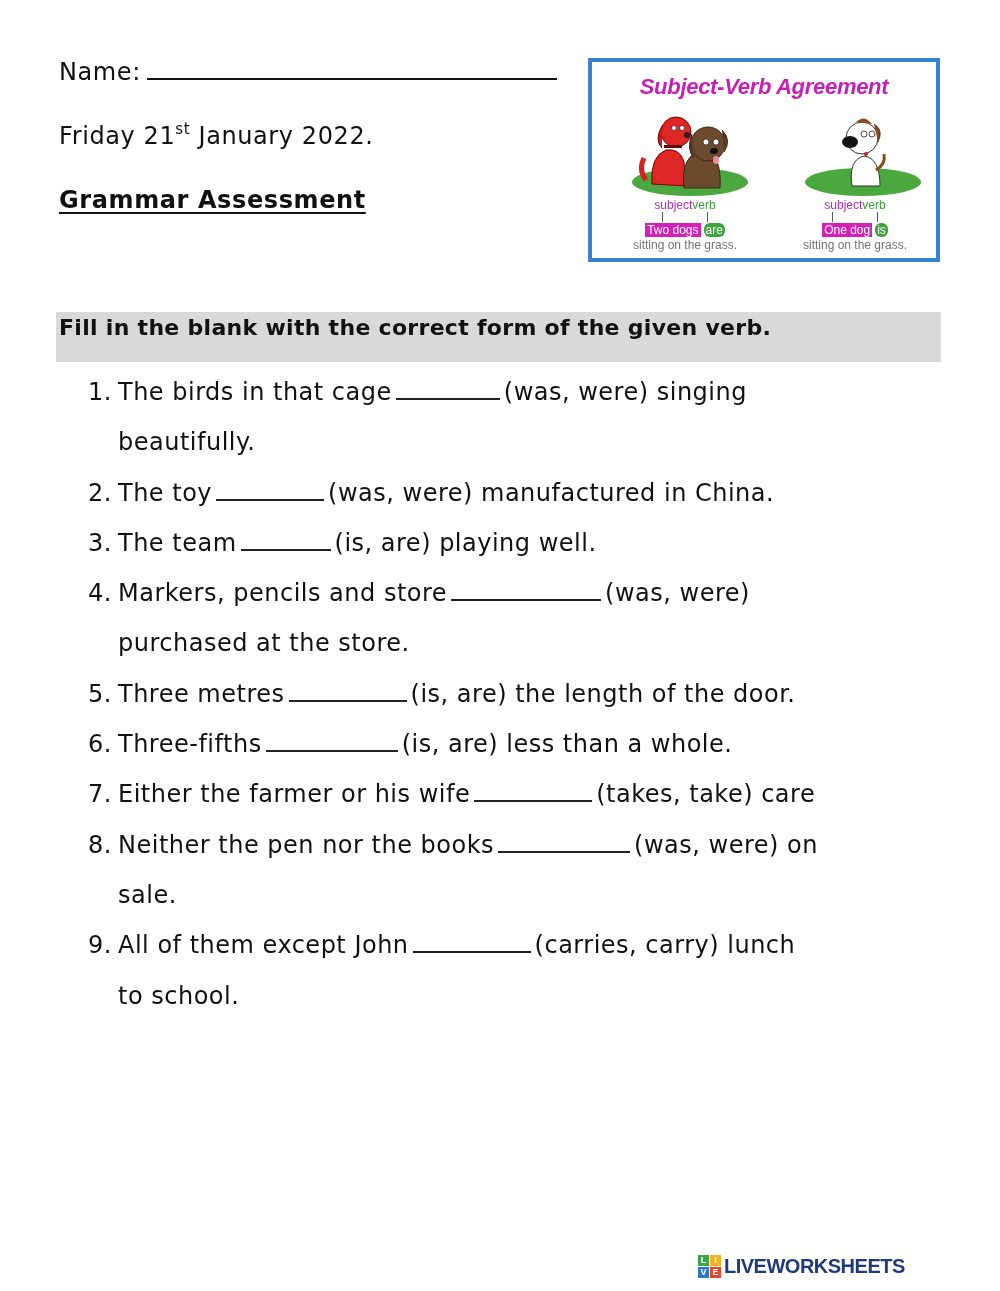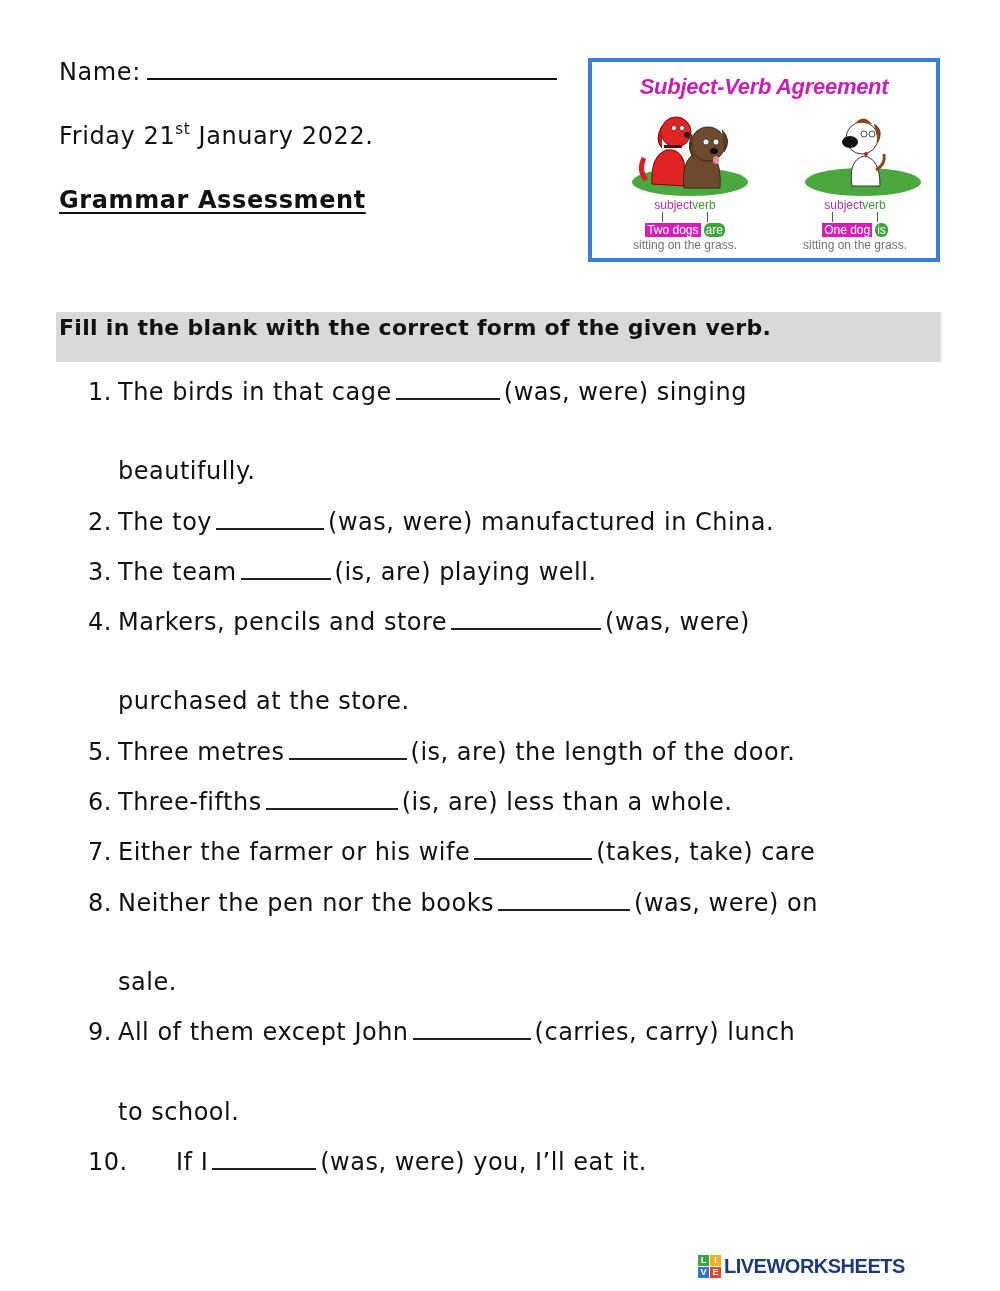--- a/index.html
+++ b/index.html
@@ -123,21 +123,21 @@
       height: 50.3px;
       line-height: 40px;
       white-space: nowrap;
       position: relative;
     }
     .q-num {
       display: inline-block;
       width: 30px;
     }
     .q-num.wide { width: 88px; }
-    .q-cont { padding-left: 30px; margin-top: 29px; }
+    .q-cont { padding-left: 30px; }
     .blank {
       display: inline-block;
       border-bottom: 2px solid #222;
       height: 22px;
       vertical-align: baseline;
       margin: 0 4px;
     }
 
     
     #brand {
@@ -290,23 +290,20 @@
   <li class="q-line">
     <span class="q-num">8.</span><span>Neither the pen nor the books</span><span class="blank" style="width:132px"></span><span>(was, were) on</span>
   </li>
   <li class="q-line q-cont">sale.</li>
 
   <li class="q-line">
     <span class="q-num">9.</span><span>All of them except John</span><span class="blank" style="width:118px"></span><span>(carries, carry) lunch</span>
   </li>
   <li class="q-line q-cont">to school.</li>
 
-  <li class="q-line">
-    <span class="q-num wide">10.</span><span>If I</span><span class="blank" style="width:104px"></span><span>(was, were) you, I’ll eat it.</span>
-  </li>
 </ul>
 
 <div id="brand">
   <div class="live-grid">
     <span style="background:#3fa34d">L</span>
     <span style="background:#f2b124">I</span>
     <span style="background:#2f78c8">V</span>
     <span style="background:#e2452b">E</span>
   </div>
   <span class="brand-word">LIVEWORKSHEETS</span>

